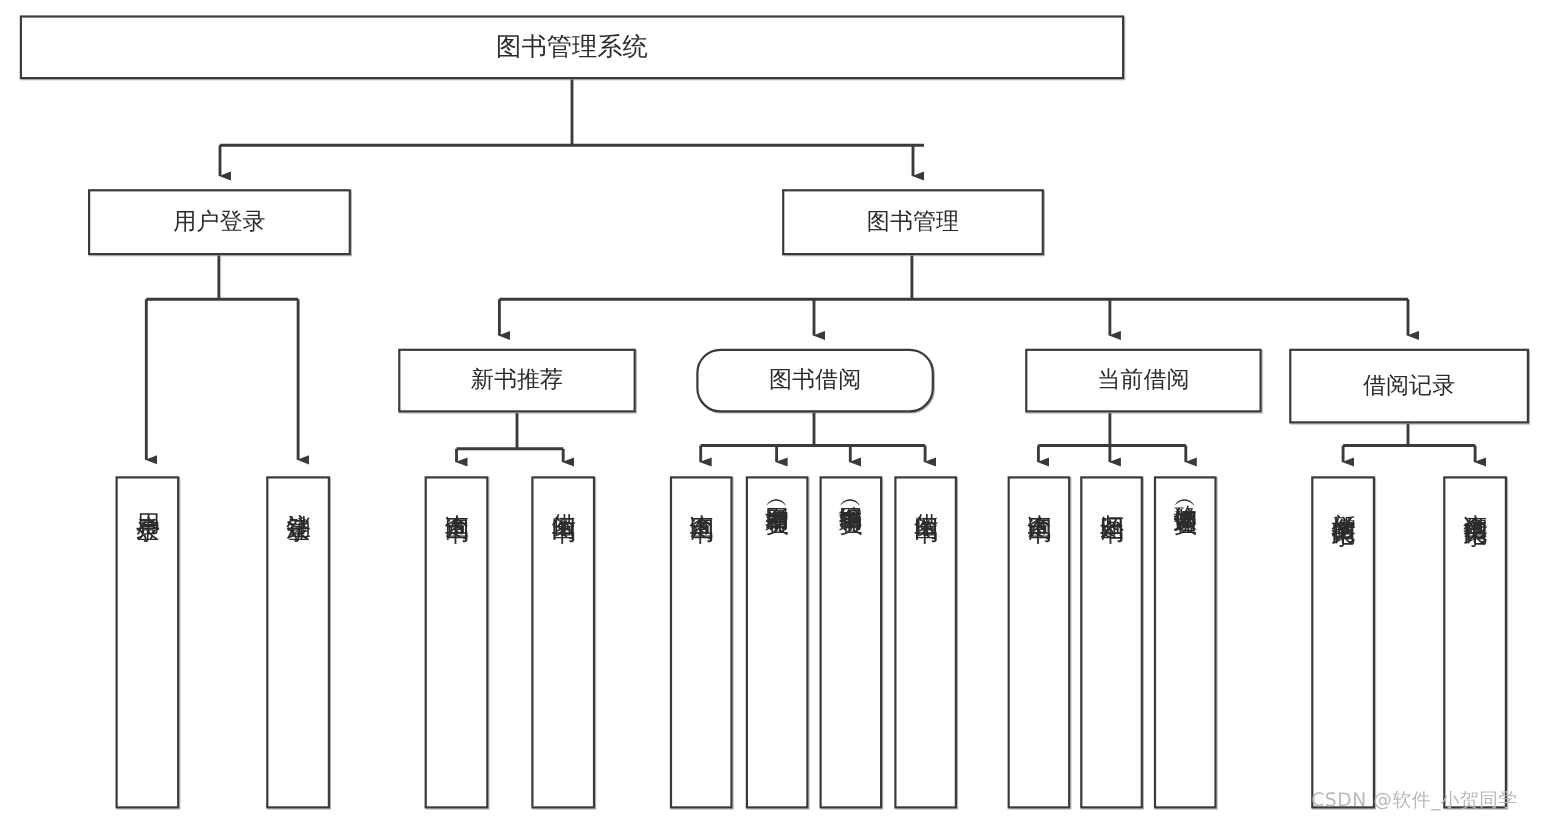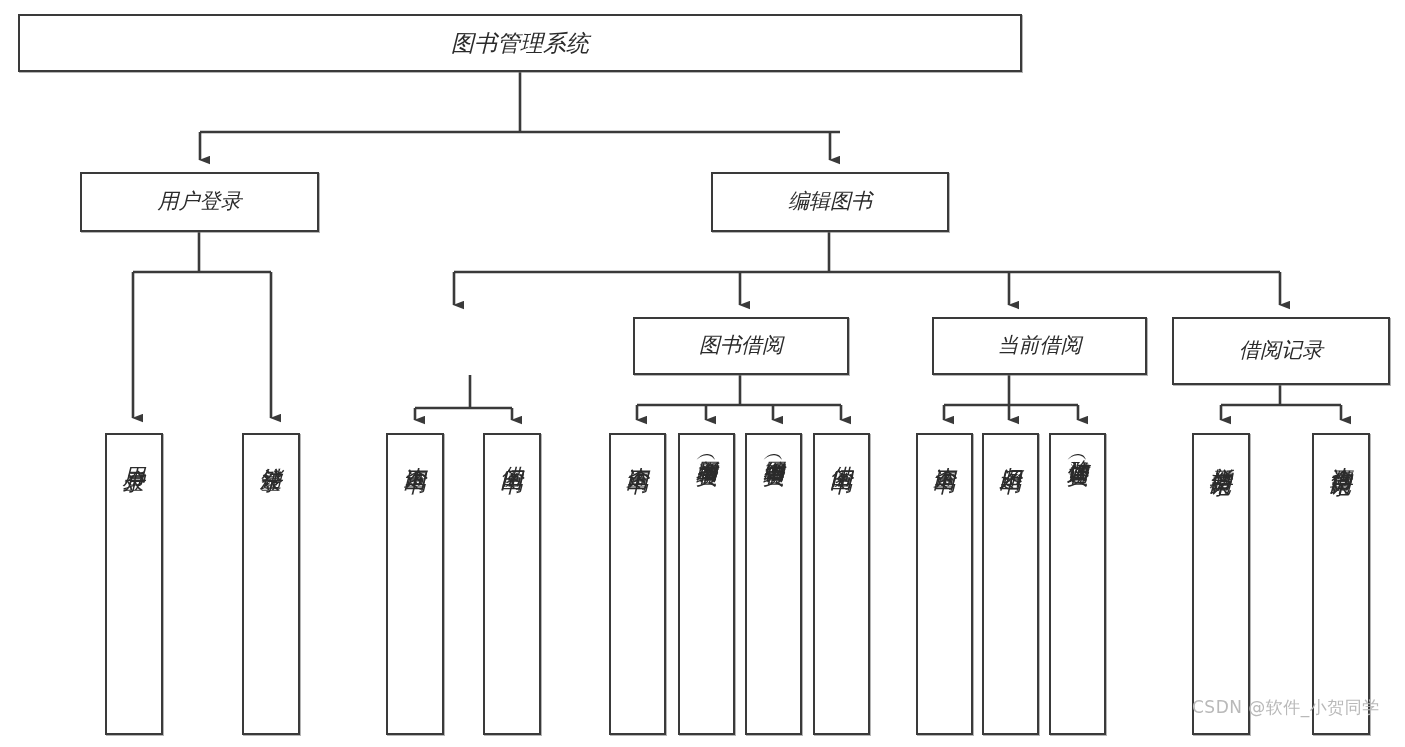--- a/index.html
+++ b/index.html
@@ -29,21 +29,20 @@
     position: absolute;
     box-sizing: border-box;
     background: #ffffff;
     border: 2px solid #3a3a3a;
     box-shadow: 1px 1px 0 0 rgba(120,120,120,0.55);
     display: flex;
     align-items: center;
     justify-content: center;
     color: #2b2b2b;
     line-height: 1.22;
-    font-style: italic;
   }
   .node .label {
     text-align: center;
     white-space: nowrap;
   }
   .node-root { font-size: 23px; }
   .node-l1   { font-size: 21px; }
   .node-l2   { font-size: 21px; }
   .node-leaf {
     align-items: flex-start;
@@ -123,24 +122,27 @@
   </svg>
 
   <div class="node node-root" style="left:18px; top:14px; width:1004px; height:58px;">
     <span class="label">图书管理系统</span>
   </div>
 
   <div class="node node-l1" style="left:80px; top:172px; width:239px; height:60px;">
     <span class="label">用户登录</span>
   </div>
   <div class="node node-l1" style="left:711px; top:172px; width:238px; height:60px;">
-    <span class="label">编辑图书</span>
+    <span class="label">图书管理</span>
   </div>
 
-  <div class="node node-l2" style="left:633px; top:317px; width:216px; height:58px;">
+  <div class="node node-l2" style="left:362px; top:317px; width:216px; height:58px;">
+    <span class="label">新书推荐</span>
+  </div>
+  <div class="node node-l2" style="left:633px; top:317px; width:216px; height:58px;border-radius:22px;">
     <span class="label">图书借阅</span>
   </div>
   <div class="node node-l2" style="left:902px; top:317px; width:215px; height:58px;margin-left:30px;">
     <span class="label">当前借阅</span>
   </div>
   <div class="node node-l2" style="left:1172px; top:317px; width:218px; height:68px;">
     <span class="label">借阅记录</span>
   </div>
 
   <div class="node node-leaf" style="left:105px; top:433px; width:58px; height:302px;">
@@ -180,15 +182,15 @@
     <span class="label">确认归还（管理员）</span>
   </div>
 
   <div class="node node-leaf" style="left:1192px; top:433px; width:58px; height:302px;">
     <span class="label">新增借阅记录</span>
   </div>
   <div class="node node-leaf" style="left:1312px; top:433px; width:58px; height:302px;">
     <span class="label">查询借阅记录</span>
   </div>
 
-  <div class="watermark" style="left:1192px; top:696px;">CSDN @软件_小贺同学</div>
+  <div class="watermark" style="left:1192px; top:716px;">CSDN @软件_小贺同学</div>
 
 </div>
 
 </body></html>

